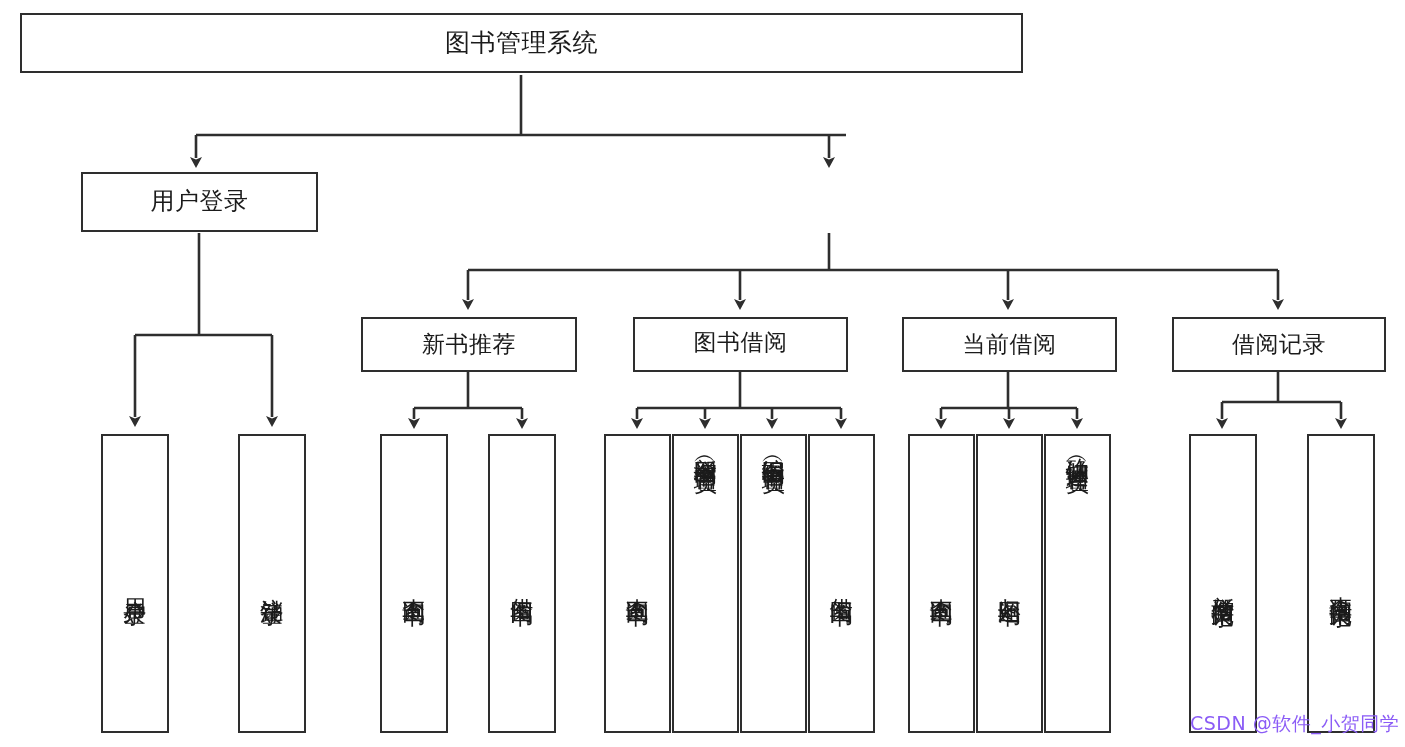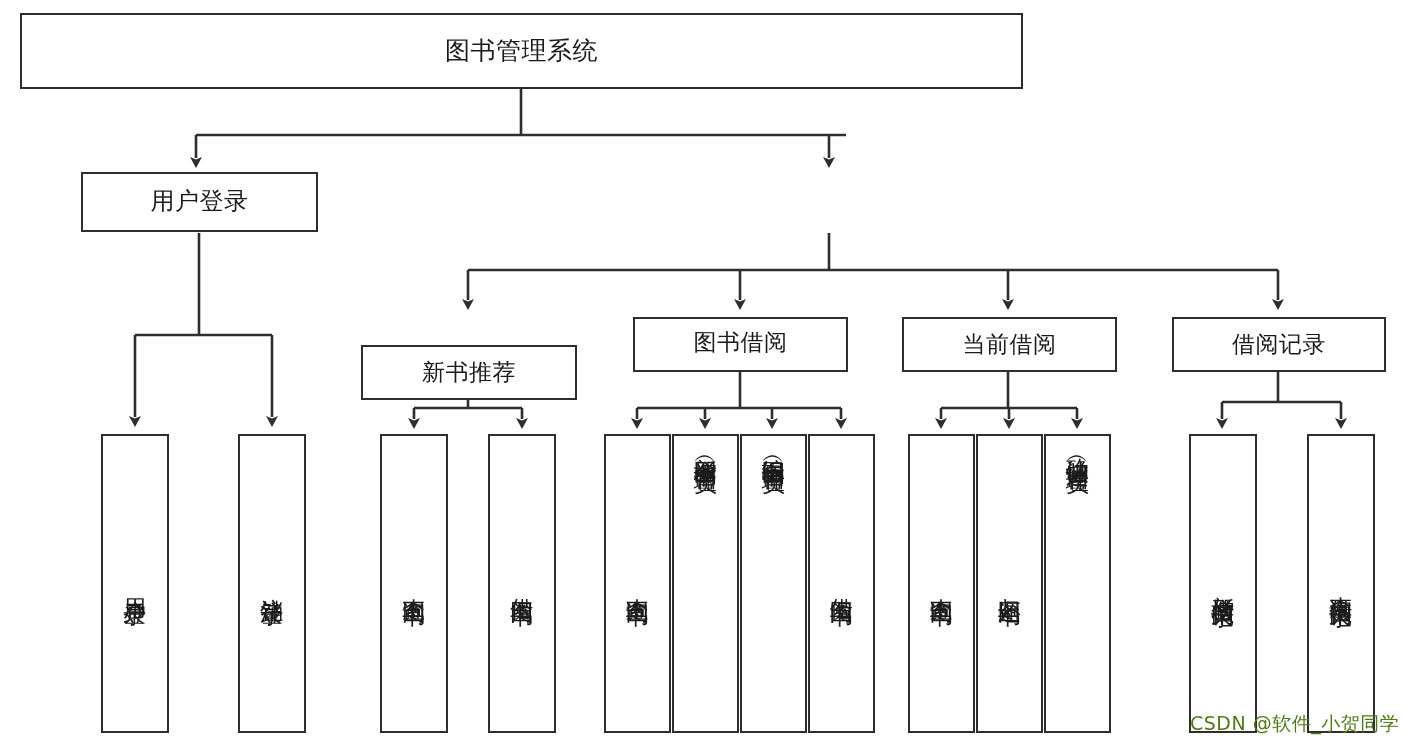--- a/index.html
+++ b/index.html
@@ -61,21 +61,21 @@
   }
   .node.leaf.centered {
     align-items: center;
   }
   .node.leaf.topped {
     align-items: flex-start;
   }
   .node.leaf.topped .label { margin-top: 4px; }
   .watermark {
     position: absolute;
-    color: #4d7c0f;
+    color: #8b5cf6;
     font-size: 19px;
     white-space: nowrap;
     letter-spacing: 0.5px;
   }
 </style>
 </head>
 <body>
 
 <div id="canvas">
 
@@ -122,30 +122,30 @@
       <path d="M1009,408 L1009,419" marker-end="url(#arrow)"></path>
       <path d="M1077,408 L1077,419" marker-end="url(#arrow)"></path>
 
       <path d="M1278,372 L1278,402"></path>
       <path d="M1222,402 L1341,402"></path>
       <path d="M1222,402 L1222,419" marker-end="url(#arrow)"></path>
       <path d="M1341,402 L1341,419" marker-end="url(#arrow)"></path>
     </g>
   </svg>
 
-  <div class="node root" style="left:20px; top:13px; width:1003px; height:76px;">
+  <div class="node root" style="left:20px; top:13px; width:1003px; height:60px;">
     <span class="label">图书管理系统</span>
   </div>
 
   <div class="node lvl1" style="left:81px; top:172px; width:237px; height:60px;">
     <span class="label">用户登录</span>
   </div>
 
 
-  <div class="node lvl2" style="left:361px; top:317px; width:216px; height:55px;margin-top:28px;">
+  <div class="node lvl2" style="left:361px; top:317px; width:216px; height:55px;">
     <span class="label">新书推荐</span>
   </div>
 
   <div class="node lvl2" style="left:633px; top:317px; width:215px; height:55px;font-family:Liberation Mono, monospace;">
     <span class="label">图书借阅</span>
   </div>
 
   <div class="node lvl2" style="left:902px; top:317px; width:215px; height:55px;">
     <span class="label">当前借阅</span>
   </div>

